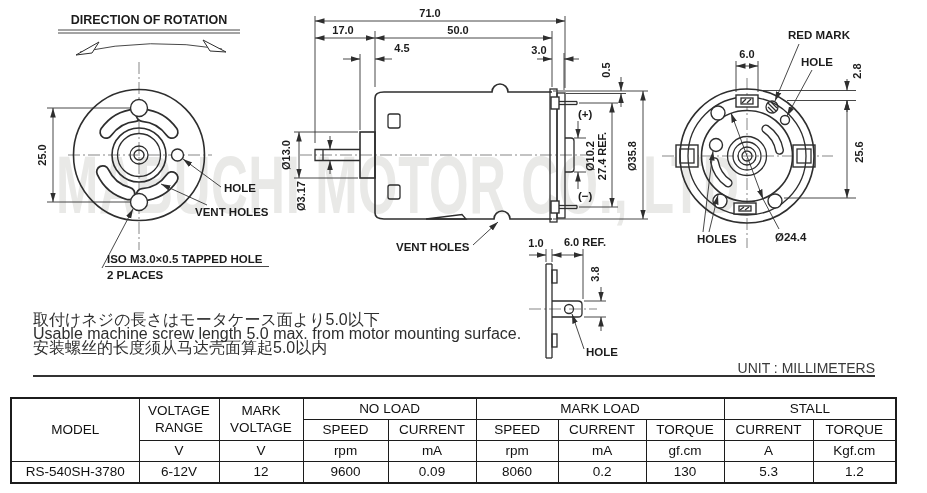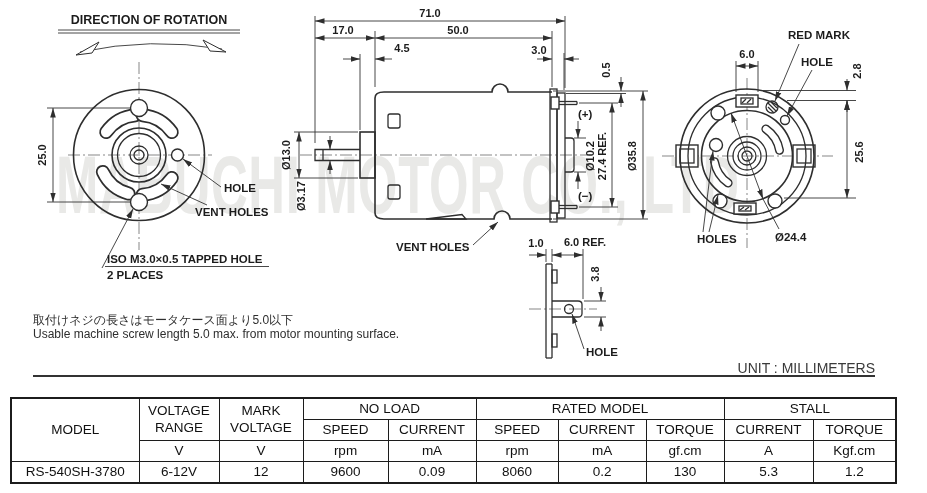--- a/index.html
+++ b/index.html
@@ -14,21 +14,21 @@
   .ow{stroke:#2e2e2e;stroke-width:1.4;fill:#fff;}
   .d{stroke:#333;stroke-width:0.9;fill:none;}
   .cl{stroke:#555;stroke-width:0.7;fill:none;stroke-dasharray:12 3 2 3;}
   .slotA{stroke:#2e2e2e;stroke-width:14;stroke-linecap:round;fill:none;}
   .slotB{stroke:#fff;stroke-width:10.5;stroke-linecap:round;fill:none;}
   .rslotA{stroke:#2e2e2e;stroke-width:9;stroke-linecap:round;fill:none;}
   .rslotB{stroke:#fff;stroke-width:6.2;stroke-linecap:round;fill:none;}
   .lbl{font:700 11.5px "Liberation Sans",sans-serif;fill:#1c1c1c;}
   .dim{font:700 11px "Liberation Sans",sans-serif;fill:#1c1c1c;}
   .ttl{font:700 12.5px "Liberation Sans",sans-serif;fill:#1c1c1c;}
-  .notes{position:absolute;left:33px;top:313px;z-index:2;font-size:12px;line-height:14px;
+  .notes{position:absolute;left:33px;top:313px;z-index:2;font-size:16px;line-height:14px;
          color:#2e2e2e;font-family:"Liberation Sans",sans-serif;}
   .unit{position:absolute;right:52px;top:360px;z-index:2;font-size:14px;color:#3a3a3a;}
   .rule{position:absolute;left:33px;top:375px;width:842px;height:1.5px;background:#333;z-index:2;}
   table.spec{position:absolute;left:10px;top:397px;width:885px;z-index:2;border-collapse:collapse;
              table-layout:fixed;font-size:13.5px;color:#111;}
   table.spec td{border:1.4px solid #1c1c1c;text-align:center;vertical-align:middle;
                 padding:0;line-height:1.25;height:20px;overflow:hidden;}
   table.spec{border:2px solid #1c1c1c;}
 </style>
 </head>
@@ -283,20 +283,21 @@
 
       <line class="d" x1="731" y1="113" x2="763" y2="199" marker-start="url(#ar)" marker-end="url(#ar)"></line>
       <line class="d" x1="763" y1="199" x2="779" y2="229"></line>
       <text class="lbl" x="775" y="241">Ø24.4</text>
     </g>
   </svg>
 
   <div class="notes">
     <div>取付けネジの長さはモータケース面より5.0以下</div>
     <div>Usable machine screw length 5.0 max. from motor mounting surface.</div>
+    <div>安装螺丝的长度须从马达壳面算起5.0以内</div>
   </div>
 
   <div class="unit">UNIT : MILLIMETERS</div>
   <div class="rule"></div>
 
   <table class="spec">
     <colgroup>
       <col style="width:128px">
         <col style="width:80px">
         <col style="width:84px">
@@ -313,21 +314,21 @@
         <td rowspan="3">MODEL</td>
         <td rowspan="2">
           <div>VOLTAGE</div>
           <div>RANGE</div>
         </td>
         <td rowspan="2">
           <div>MARK</div>
           <div>VOLTAGE</div>
         </td>
         <td colspan="2">NO LOAD</td>
-        <td colspan="3">RATED MODEL</td>
+        <td colspan="3">MARK LOAD</td>
         <td colspan="2">STALL</td>
       </tr>
       <tr>
         <td>SPEED</td>
         <td>CURRENT</td>
         <td>SPEED</td>
         <td>CURRENT</td>
         <td>TORQUE</td>
         <td>CURRENT</td>
         <td>TORQUE</td>

